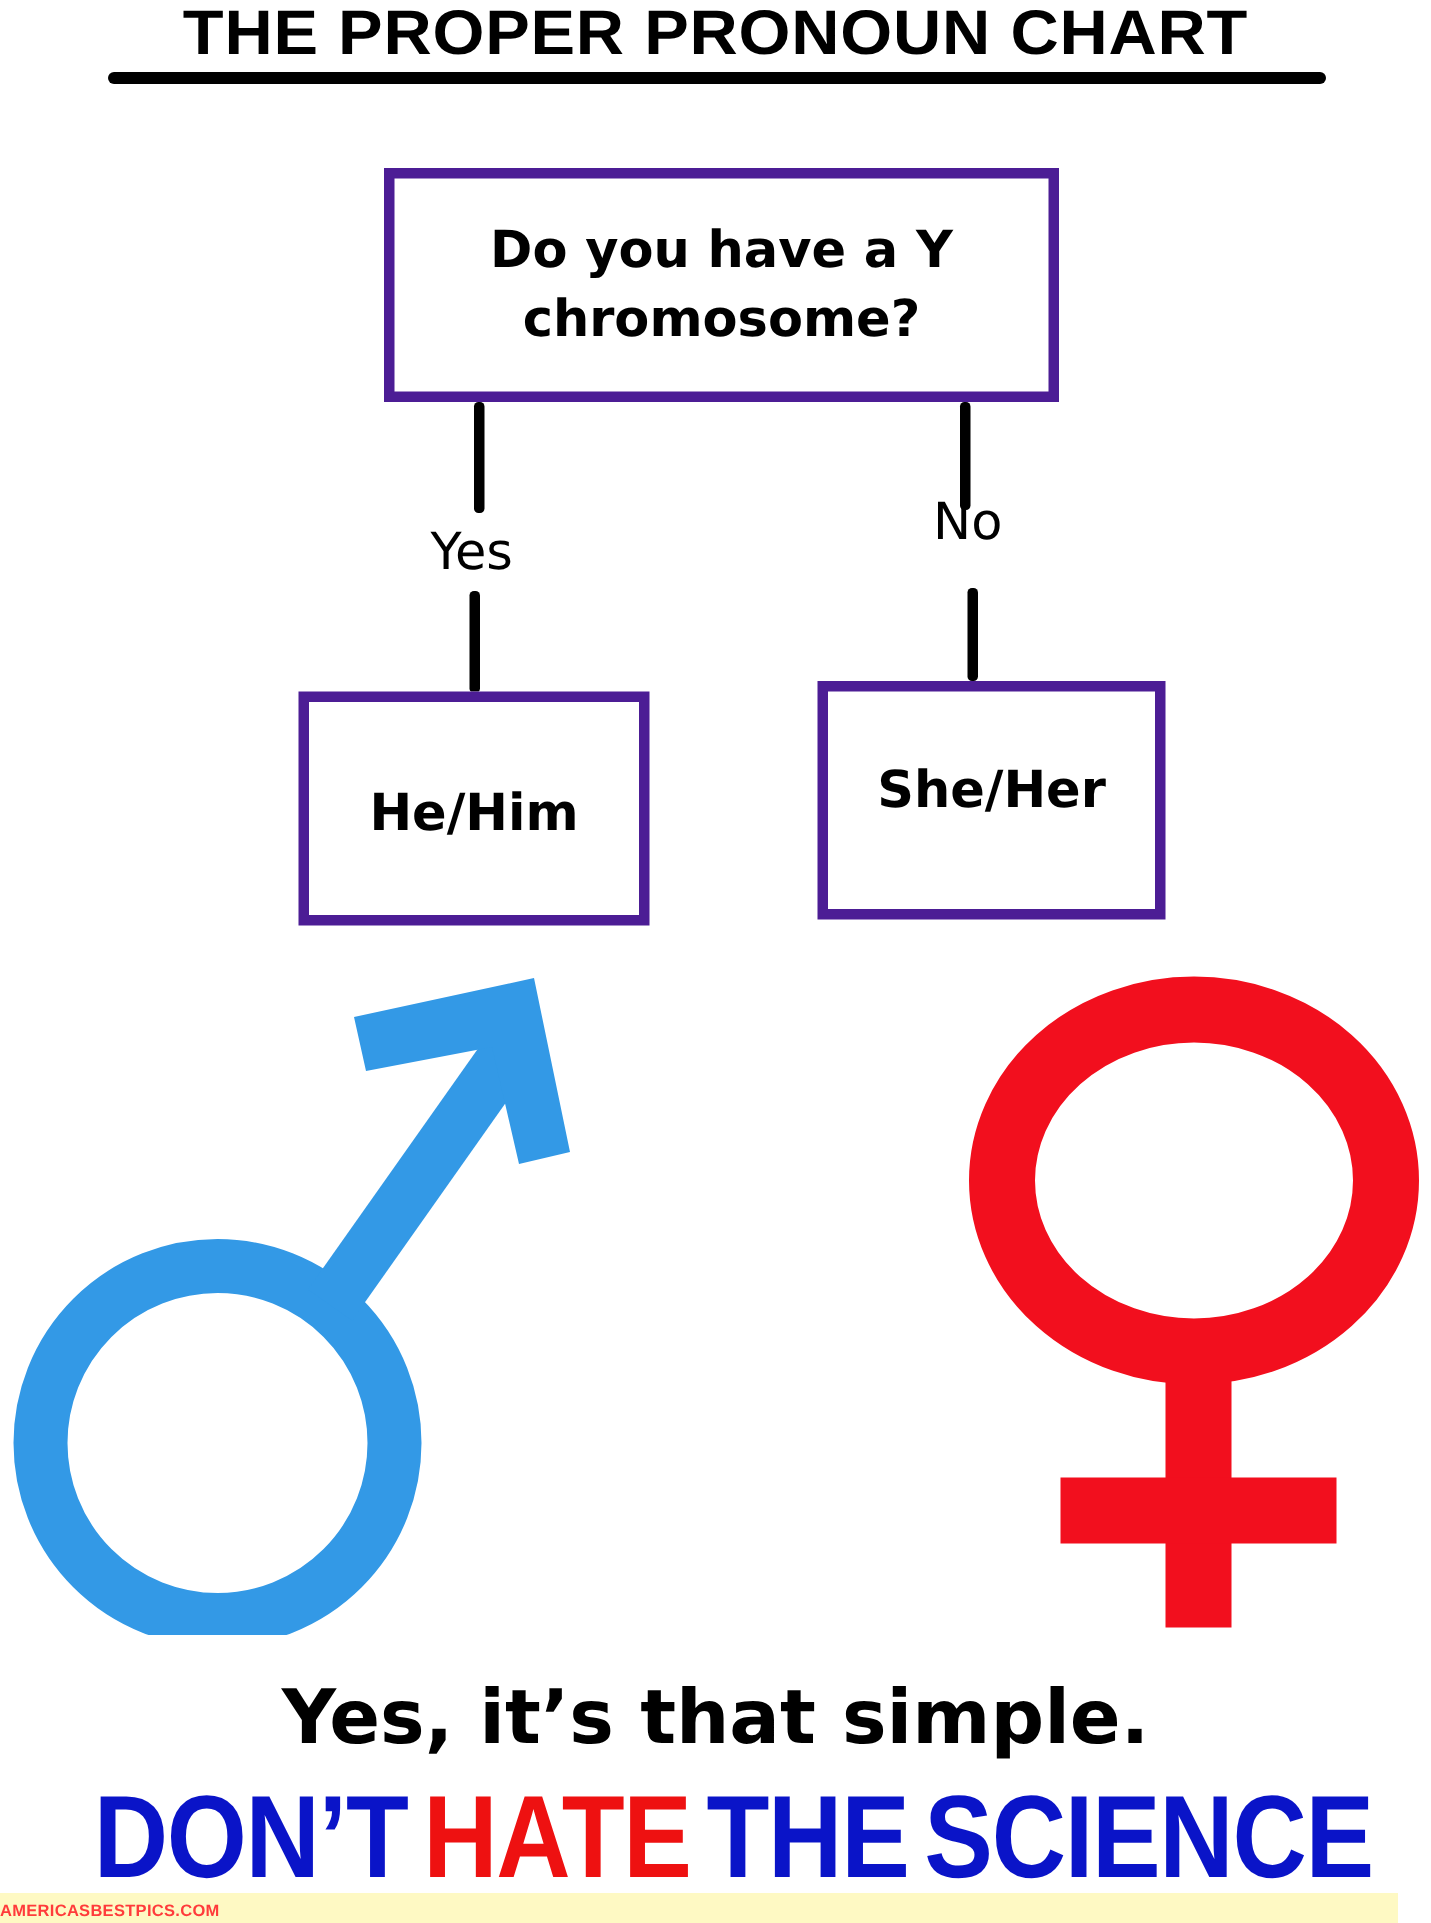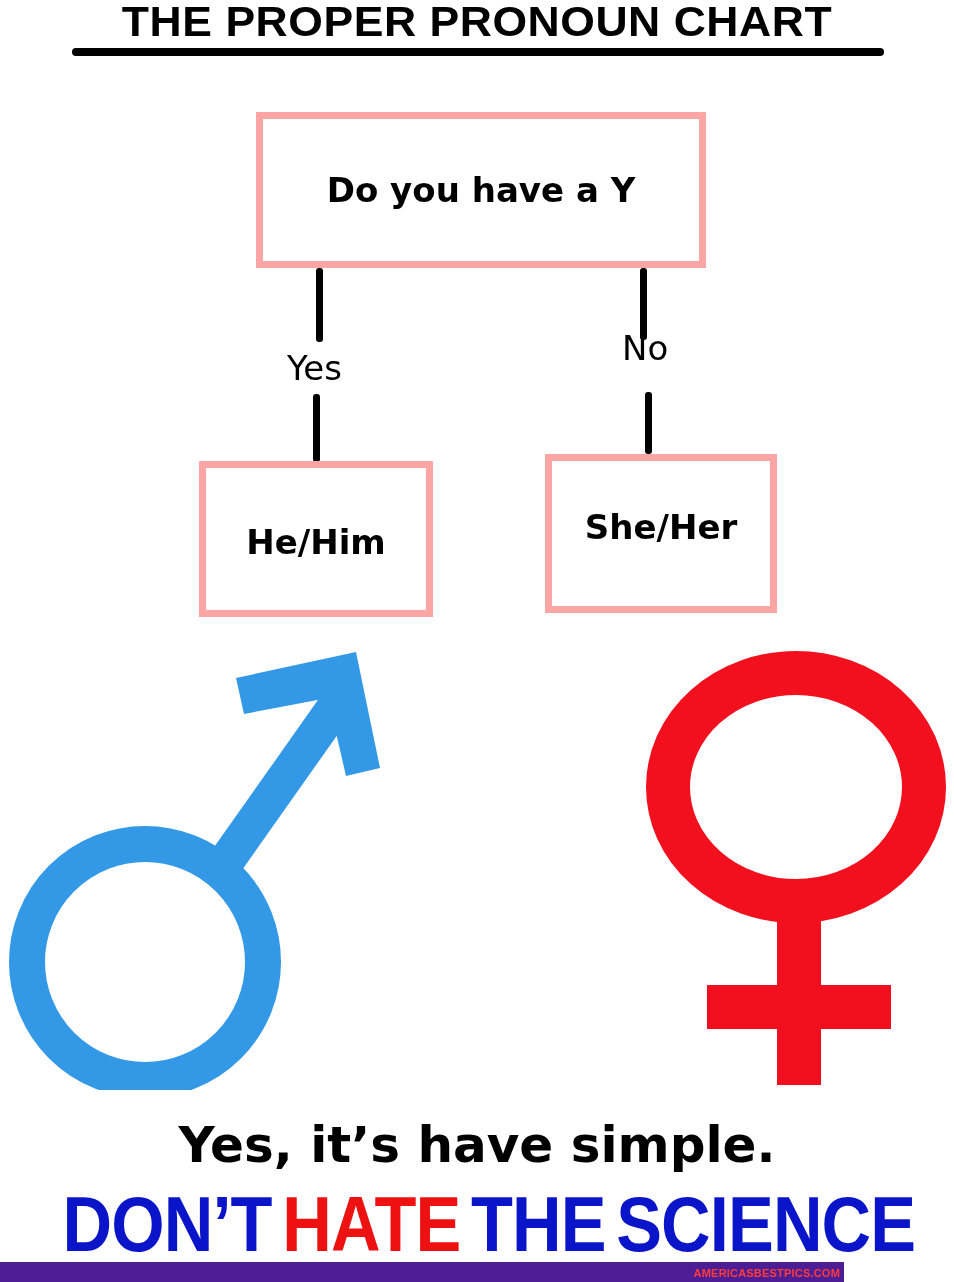--- a/index.html
+++ b/index.html
@@ -10,21 +10,21 @@
       position: absolute; left: 0; top: 0; width: 954px; text-align: center;
       font-family: "Liberation Sans", sans-serif; font-weight: 700;
       font-size: 42px; line-height: 44px; letter-spacing: 0.5px; transform: scaleX(1.06);
     }
     .title-rule {
       position: absolute; left: 40px; top: 48px; width: 448px; height: 8px;
       background: #000; border-radius: 4px;
     }
 
     .box {
-      position: absolute; border: 7px solid #fca5a5; background: #fff;
+      position: absolute; border: 7px solid #4c1d95; background: #fff;
       display: flex; align-items: center; justify-content: center; text-align: center;
       font-weight: 700;
     }
     .q-box { left: 256px; top: 112px; width: 450px; height: 156px; font-size: 34px; line-height: 46px; }
     .he-box { left: 199px; top: 461px; width: 234px; height: 156px; font-size: 34px; padding-top: 6px; }
     .she-box { left: 545px; top: 454px; width: 232px; height: 159px; font-size: 34px; padding-bottom: 14px; }
 
     .line { position: absolute; width: 7px; background: #000; border-radius: 3px; }
     .label { position: absolute; font-weight: 400; font-size: 34px; line-height: 36px; }
     .yes-label { left: 287px; top: 350px; }
@@ -42,37 +42,38 @@
     .slogan {
       position: absolute; left: 0; top: 1184px; width: 954px; text-align: center;
       font-family: "Liberation Sans", sans-serif; font-weight: 700;
       font-size: 78px; line-height: 80px; white-space: nowrap;
       transform: scaleX(0.88); transform-origin: center;
       letter-spacing: -1px;
     }
     .slogan .w { margin: 0 6px; }
 
     .footer {
-      position: absolute; left: 0; top: 1262px; width: 844px; height: 20px;
-      background: #4c1d95; text-align: right; padding-right: 4px;
+      position: absolute; left: 0; top: 1262px; width: 932px; height: 20px;
+      background: #fef9c3; text-align: left; padding-right: 4px;
     }
     .footer span {
       font-family: "Liberation Sans", sans-serif; font-weight: 700;
       font-size: 11px; line-height: 20px; letter-spacing: 0.2px;
     }
   </style>
 </head>
 <body>
 
 <div class="title">THE PROPER PRONOUN CHART</div>
 <div class="title-rule" style="left:72px;width:812px;"></div>
 
 <div class="box q-box">
   <div>
     <div>Do you have a Y</div>
+    <div>chromosome?</div>
   </div>
 </div>
 
 <div class="line" style="left:316px;top:268px;height:74px;"></div>
 <div class="line" style="left:640px;top:268px;height:72px;"></div>
 <div class="label yes-label">Yes</div>
 <div class="label no-label">No</div>
 <div class="line" style="left:313px;top:394px;height:68px;"></div>
 <div class="line" style="left:645px;top:392px;height:62px;"></div>
 
@@ -88,21 +89,21 @@
   <line x1="220" y1="220" x2="340" y2="50" stroke="#3399e6" stroke-width="36"></line>
   <polygon points="236,28 356,2 380,118 346,126 328,48 244,64" fill="#3399e6"></polygon>
 </svg>
 
 <svg class="symbol female-symbol" viewBox="0 0 314 450">
   <ellipse cx="156" cy="147" rx="128" ry="114" fill="none" stroke="#f20f1e" stroke-width="44"></ellipse>
   <rect x="137" y="280" width="44" height="165" fill="#f20f1e"></rect>
   <rect x="67" y="345" width="184" height="44" fill="#f20f1e"></rect>
 </svg>
 
-<div class="caption">Yes, it’s have simple.</div>
+<div class="caption">Yes, it’s that simple.</div>
 
 <div class="slogan">
   <span class="w" style="color:#0a14c8">DON’T</span><span class="w" style="color:#ee1111">HATE</span><span class="w" style="color:#0a14c8">THE</span><span class="w" style="color:#0a14c8">SCIENCE</span>
 </div>
 
 <div class="footer">
   <span style="color:#ff3b3b">AMERICASBESTPICS.COM</span>
 </div>
 
 </body></html>

